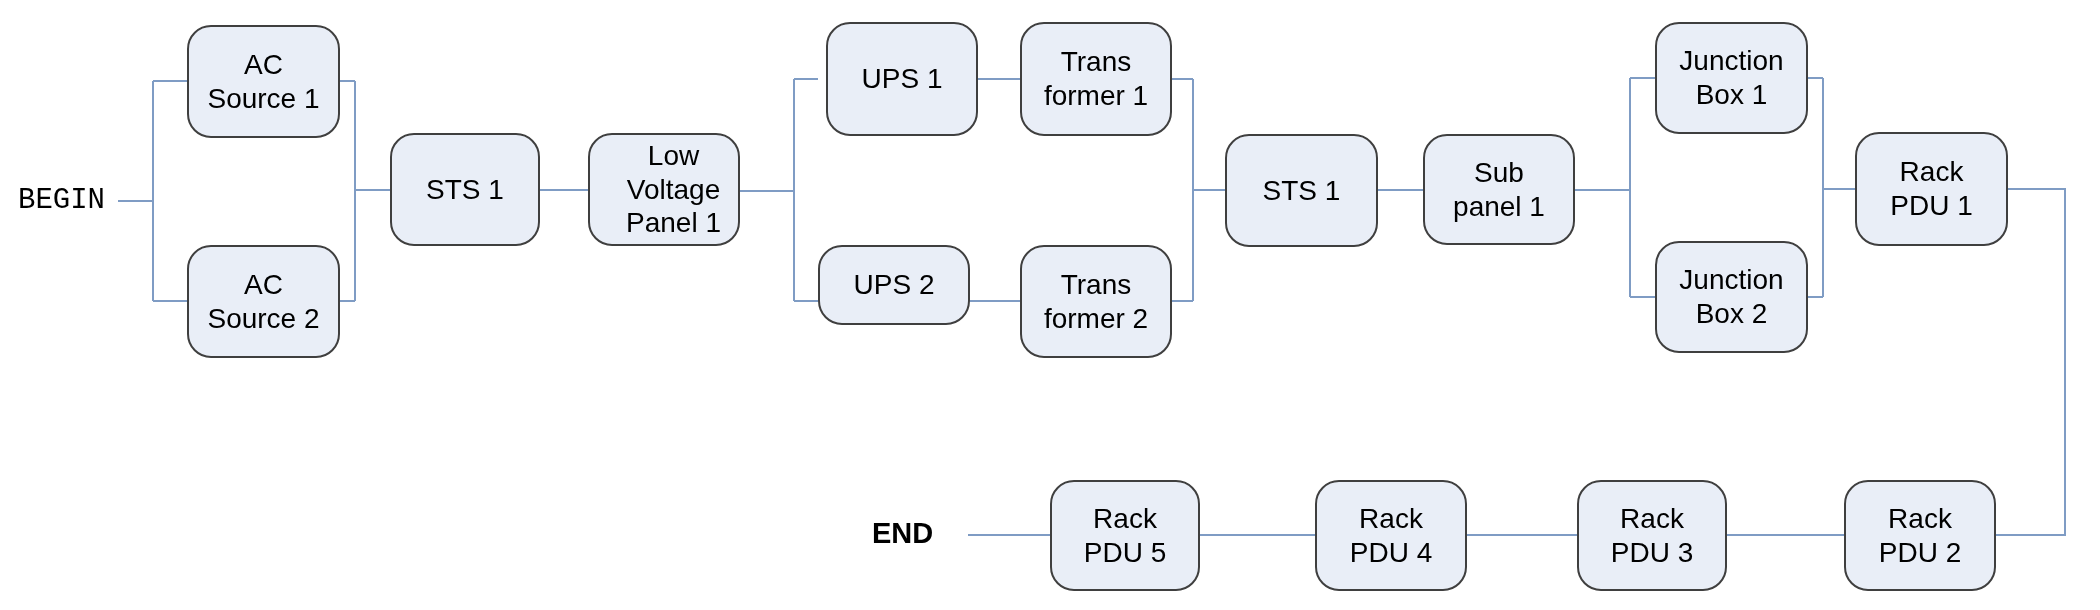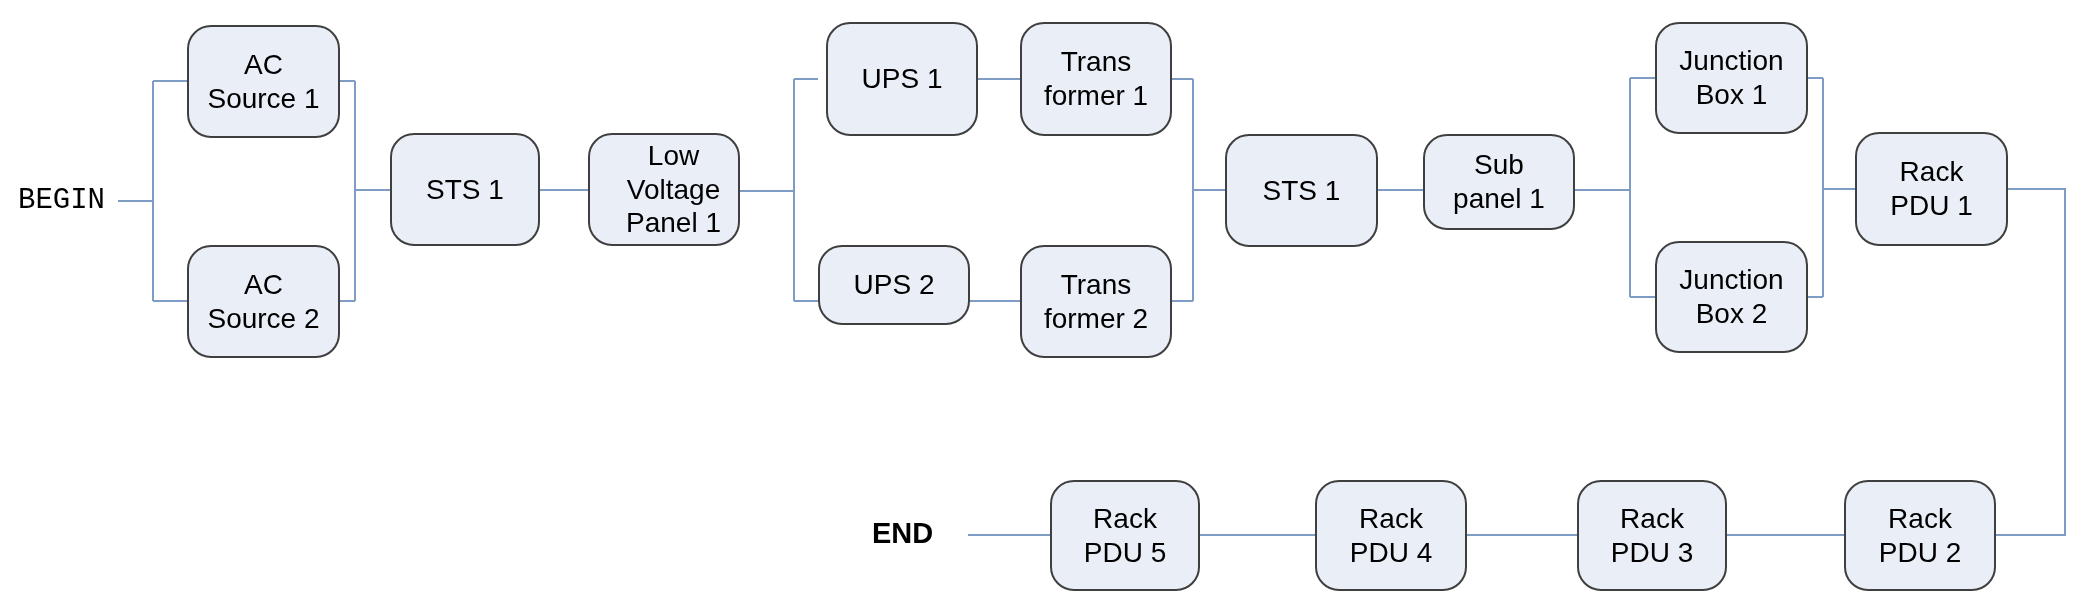--- a/index.html
+++ b/index.html
@@ -90,21 +90,21 @@
   <div class="node" style="left:1020px; top:22px; width:152px; height:114px;">Trans
 former 1</div>
 
   <div class="node" style="left:818px; top:245px; width:152px; height:80px;">UPS 2</div>
 
   <div class="node" style="left:1020px; top:245px; width:152px; height:113px;">Trans
 former 2</div>
 
   <div class="node" style="left:1225px; top:134px; width:153px; height:113px;">STS 1</div>
 
-  <div class="node" style="left:1423px; top:134px; width:152px; height:96px;">Sub
+  <div class="node" style="left:1423px; top:134px; width:152px; height:111px;">Sub
 panel 1</div>
 
   <div class="node" style="left:1655px; top:22px; width:153px; height:112px;">Junction
 Box 1</div>
 
   <div class="node" style="left:1655px; top:241px; width:153px; height:112px;">Junction
 Box 2</div>
 
   <div class="node" style="left:1855px; top:132px; width:153px; height:114px;">Rack
 PDU 1</div>

